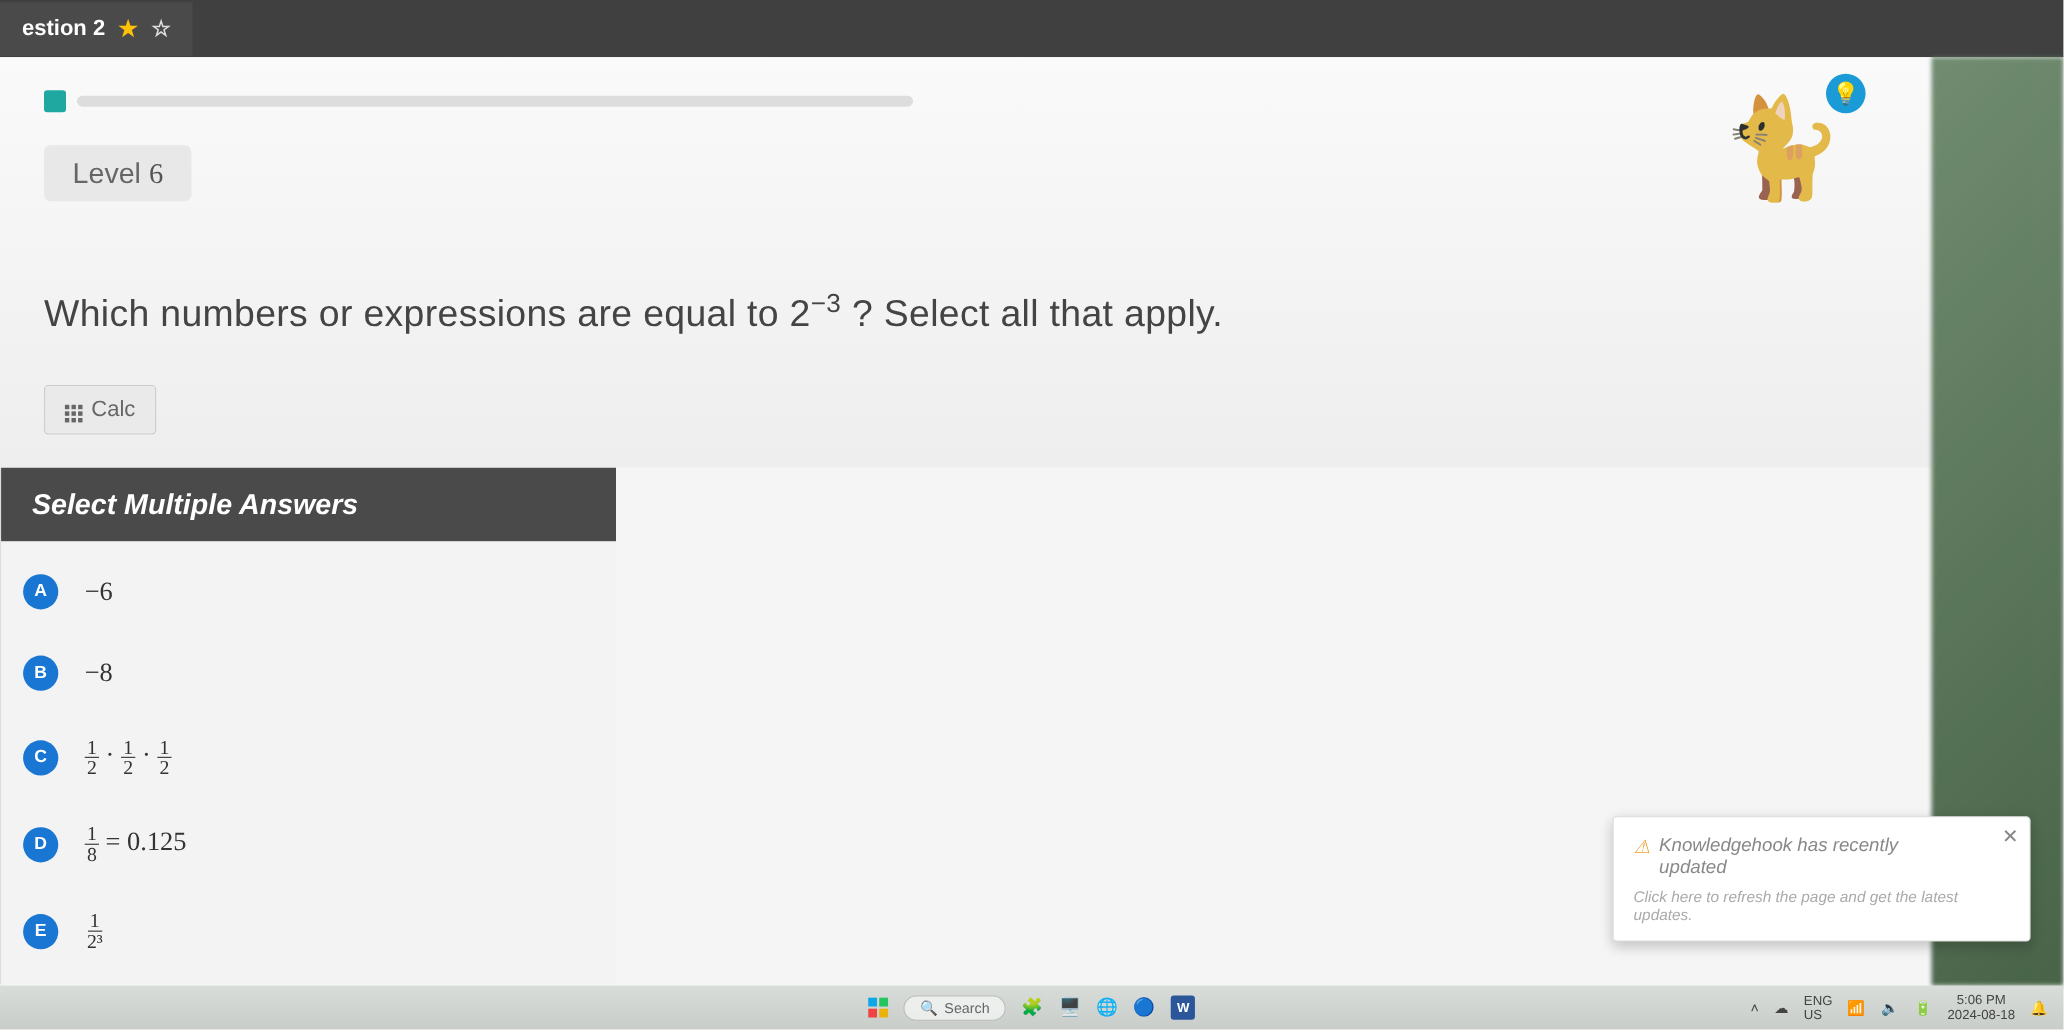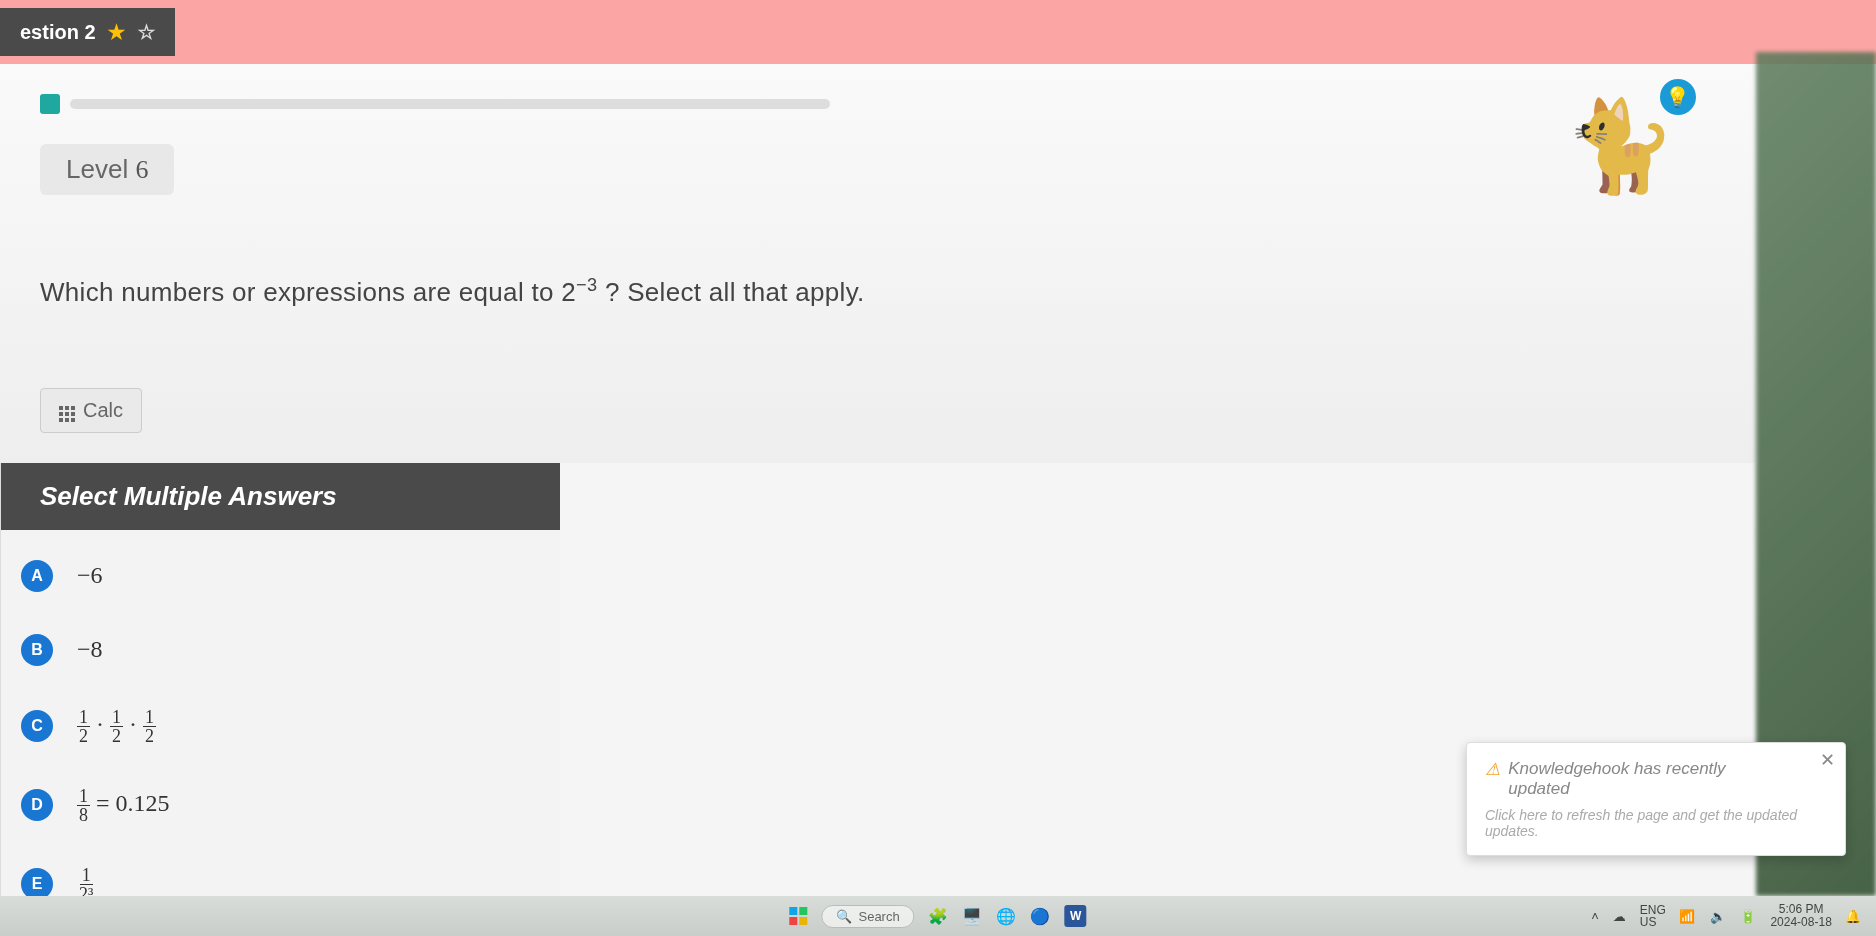--- a/index.html
+++ b/index.html
@@ -5,22 +5,22 @@
     * { margin: 0; padding: 0; box-sizing: border-box; }
     body {
       font-family: 'Segoe UI', Tahoma, Arial, sans-serif;
       background: #f5f5f5;
       width: 1876px;
       height: 936px;
       overflow: hidden;
       position: relative;
     }
     .topbar {
-      background: #fca5a5;
-      height: 64px;
+      background: #404040;
+      height: 52px;
       display: flex;
       align-items: center;
       padding-left: 0;
       color: #fff;
     }
     .topbar .tab {
       background: #4a4a4a;
       padding: 12px 20px;
       font-size: 20px;
       font-weight: 600;
@@ -63,23 +63,23 @@
       display: inline-block;
       background: #e8e8e8;
       padding: 10px 26px;
       border-radius: 6px;
       font-size: 26px;
       color: #666;
       margin-bottom: 80px;
     }
     .level-badge .lvl-num { font-family: 'Times New Roman', serif; color: #555; }
     .question {
-      font-size: 26px;
+      font-size: 34px;
       color: #444;
-      margin-bottom: 80px;
+      margin-bottom: 45px;
       letter-spacing: 0.3px;
     }
     .question sup { font-size: 0.7em; }
     .calc-btn {
       display: inline-flex;
       align-items: flex-end;
       gap: 8px;
       background: #eaeaea;
       border: 1px solid #ccc;
       padding: 10px 18px;
@@ -120,21 +120,21 @@
     .right {
       width: 560px;
       background: #f3f3f3;
       border-left: 1px solid #ddd;
       display: flex;
       flex-direction: column;
     }
     .right-header {
       background: #4a4a4a;
       color: #fff;
-      padding: 18px 39px;
+      padding: 18px 28px;
       font-size: 26px;
       font-weight: 700;
       font-style: italic;
     }
     .answers {
       padding: 30px 20px;
       display: flex;
       flex-direction: column;
       gap: 42px;
       font-family: 'Cambria Math', 'Times New Roman', serif;
@@ -382,21 +382,21 @@
 
 <div class="notification">
   <span class="close">✕</span>
   <div class="title">
     <span class="warn-icon">⚠</span>
     <div>
       <div>Knowledgehook has recently</div>
       <div>updated</div>
     </div>
   </div>
-  <div class="body">Click here to refresh the page and get the updated updates.</div>
+  <div class="body">Click here to refresh the page and get the latest updates.</div>
 </div>
 
 <div class="taskbar">
   <div class="center">
     <div class="win-logo">
         <span></span>
         <span></span>
         <span></span>
         <span></span>
       </div>

